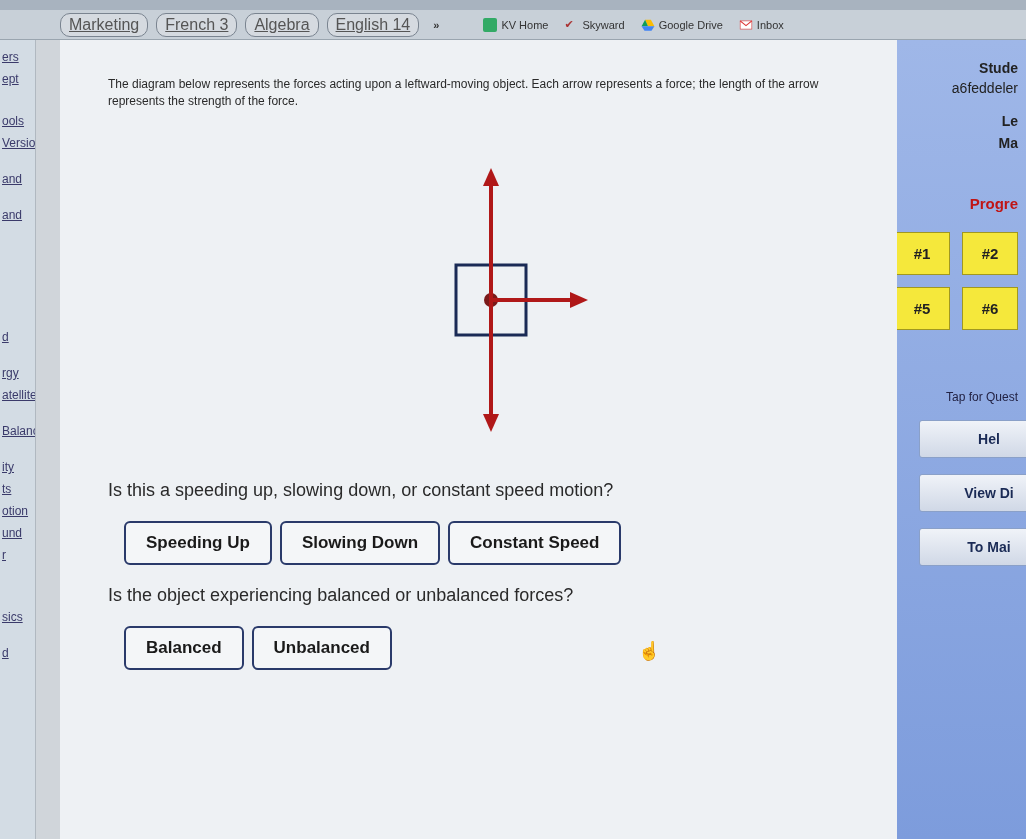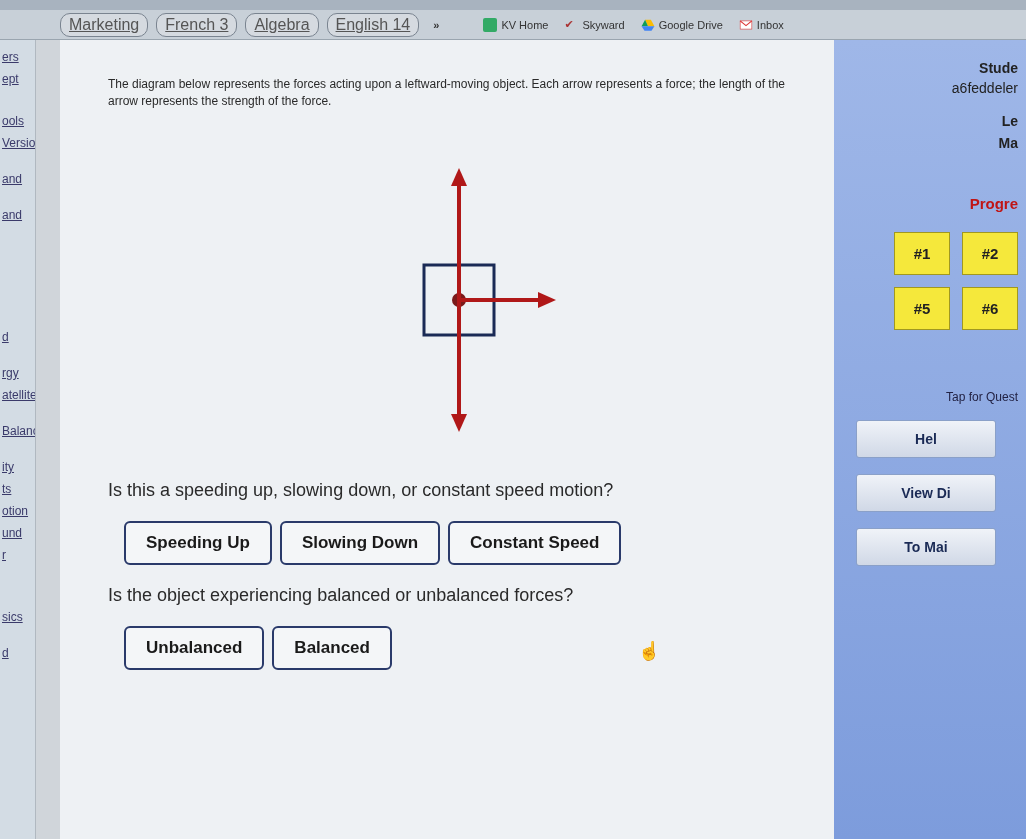--- a/index.html
+++ b/index.html
@@ -107,21 +107,21 @@
     border-radius: 6px;
     background: #f4f6f8;
     padding: 10px 20px;
     font-size: 17px;
     font-weight: bold;
     color: #1a1a1a;
     cursor: pointer;
     font-family: inherit;
   }
   .right-panel {
-    width: 192px;
+    width: 129px;
     background: linear-gradient(180deg, #9fb7e8, #7d9cdc);
     padding: 20px 8px;
     position: relative;
     overflow: hidden;
   }
   .right-panel .stud-label { text-align:right; font-size:14px; font-weight:bold; color:#222;}
   .right-panel .stud-id { text-align:right; font-size:14px; color:#222; margin-top:4px; overflow:hidden;}
   .right-panel .letters { text-align:right; font-size:14px; color:#222; margin-top:14px; line-height:1.6; font-weight:bold;}
   .progress-label { color:#c01515; font-weight:bold; font-size:15px; text-align:right; margin-top:40px;}
   .progress-grid {
@@ -258,22 +258,22 @@
 
     <p class="prompt">Is this a speeding up, slowing down, or constant speed motion?</p>
     <div class="answer-row">
       <button class="answer-btn">Speeding Up</button>
       <button class="answer-btn">Slowing Down</button>
       <button class="answer-btn">Constant Speed</button>
     </div>
 
     <p class="prompt">Is the object experiencing balanced or unbalanced forces?</p>
     <div class="answer-row">
+      <button class="answer-btn">Balanced</button>
       <button class="answer-btn">Unbalanced</button>
-      <button class="answer-btn">Balanced</button>
     </div>
 
     <span class="cursor-hand" style="left:578px; top:600px;">☝</span>
   </div>
 
   <div class="right-panel">
     <div class="stud-label">Stude</div>
     <div class="stud-id">a6feddeler</div>
     <div class="letters">
       <div>Le</div>

